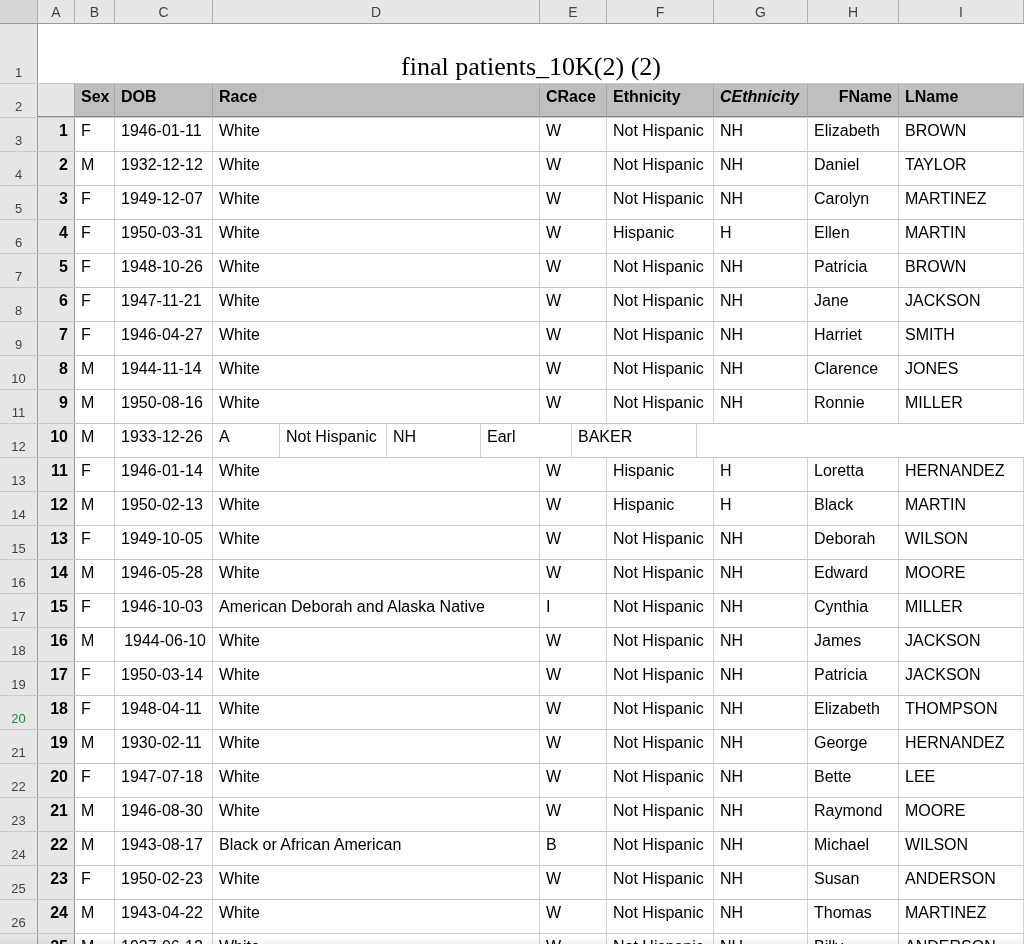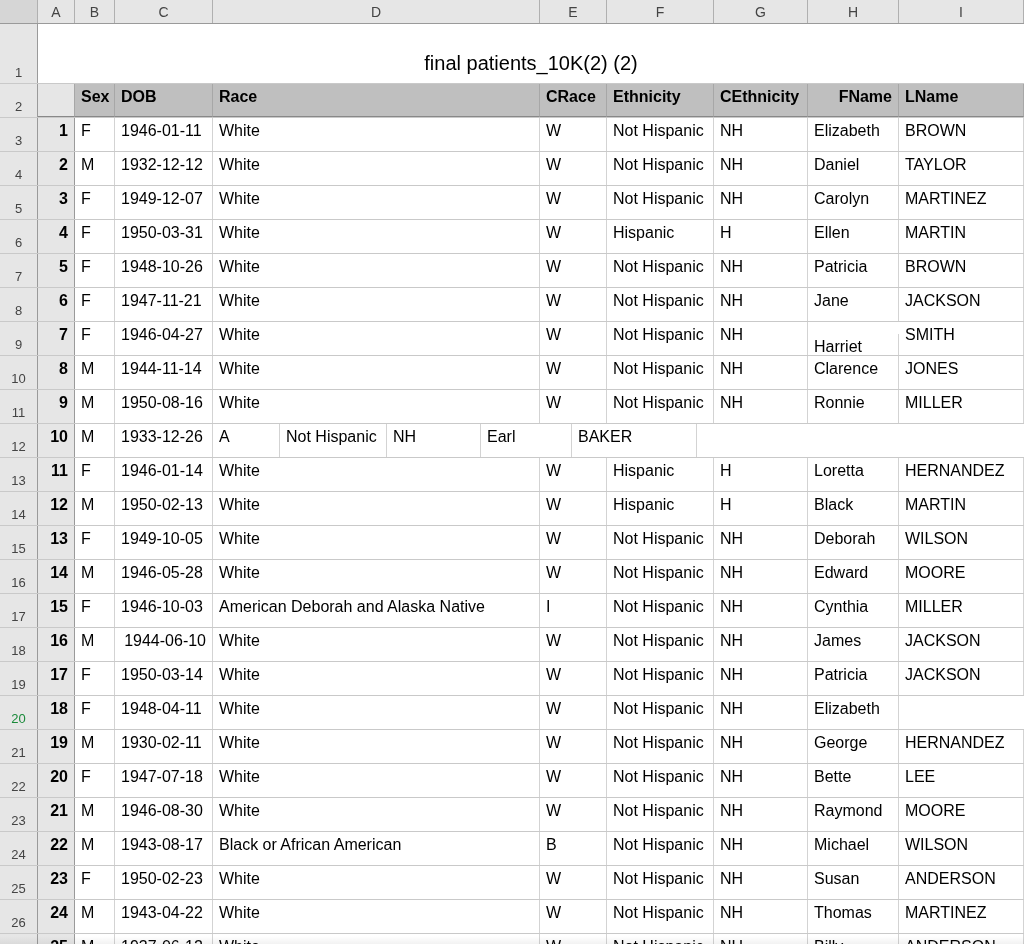--- a/index.html
+++ b/index.html
@@ -45,24 +45,24 @@
       flex: 0 0 auto;
       border-right: 1px solid #d3d3d3;
       padding: 4px 6px 0 6px;
       white-space: nowrap;
       overflow: hidden;
       font-size: 16px;
     }
 
     
     .title-cell {
-      font-size: 20px;
+      font-size: 26px;
       text-align: center;
       padding-top: 28px;
-      font-family: Liberation Sans, sans-serif;
+      font-family: Liberation Serif, serif;
       flex: 1 1 auto;
       border-right: none;
     }
 
     
     .hdr-row { background: #bfbfbf; }
     .hdr-row .cell { font-weight: bold; border-right: 1px solid #a7a7a7; border-bottom: 1px solid #888; }
 
     
     .idx-col { background: #e6e6e6; font-weight: bold; text-align: right; border-right: 1px solid #9a9a9a; }
@@ -98,21 +98,21 @@
 
     <div class="row hdr-row" id="hdrRow">
       <div class="rownum">2</div>
 
     <div class="cell idx-col" style="width: 37px;"></div>
         <div class="cell" style="width: 40px;">Sex</div>
         <div class="cell" style="width: 98px;">DOB</div>
         <div class="cell" style="width: 327px;">Race</div>
         <div class="cell" style="width: 67px;">CRace</div>
         <div class="cell" style="width: 107px;">Ethnicity</div>
-        <div class="cell" style="width: 94px;">CEthnicity</div>
+        <div class="cell" style="width: 94px; font-style: italic;">CEthnicity</div>
         <div class="cell" style="width: 91px; text-align: right;">FName</div>
         <div class="cell" style="width: 125px;">LName</div>
       </div>
 
   <div class="row">
         <div class="rownum">3</div>
         <div class="cell idx-col" style="width: 37px;">1</div>
         <div class="cell" style="width: 40px;">F</div>
         <div class="cell" style="width: 98px;">1946-01-11</div>
         <div class="cell" style="width: 327px;">White</div>
@@ -184,21 +184,21 @@
       </div>
       <div class="row">
         <div class="rownum">9</div>
         <div class="cell idx-col" style="width: 37px;">7</div>
         <div class="cell" style="width: 40px;">F</div>
         <div class="cell" style="width: 98px;">1946-04-27</div>
         <div class="cell" style="width: 327px;">White</div>
         <div class="cell" style="width: 67px;">W</div>
         <div class="cell" style="width: 107px;">Not Hispanic</div>
         <div class="cell" style="width: 94px;">NH</div>
-        <div class="cell" style="width: 91px; margin-top: 12px;">Harriet</div>
+        <div class="cell" style="width: 91px;">Harriet</div>
         <div class="cell" style="width: 125px;">SMITH</div>
       </div>
       <div class="row">
         <div class="rownum">10</div>
         <div class="cell idx-col" style="width: 37px;">8</div>
         <div class="cell" style="width: 40px;">M</div>
         <div class="cell" style="width: 98px;">1944-11-14</div>
         <div class="cell" style="width: 327px;">White</div>
         <div class="cell" style="width: 67px;">W</div>
         <div class="cell" style="width: 107px;">Not Hispanic</div>
@@ -316,20 +316,21 @@
       <div class="row">
         <div class="rownum sel">20</div>
         <div class="cell idx-col" style="width: 37px;">18</div>
         <div class="cell" style="width: 40px;">F</div>
         <div class="cell" style="width: 98px;">1948-04-11</div>
         <div class="cell" style="width: 327px;">White</div>
         <div class="cell" style="width: 67px;">W</div>
         <div class="cell" style="width: 107px;">Not Hispanic</div>
         <div class="cell" style="width: 94px;">NH</div>
         <div class="cell" style="width: 91px;">Elizabeth</div>
+        <div class="cell" style="width: 125px;">THOMPSON</div>
       </div>
       <div class="row">
         <div class="rownum">21</div>
         <div class="cell idx-col" style="width: 37px;">19</div>
         <div class="cell" style="width: 40px;">M</div>
         <div class="cell" style="width: 98px;">1930-02-11</div>
         <div class="cell" style="width: 327px;">White</div>
         <div class="cell" style="width: 67px;">W</div>
         <div class="cell" style="width: 107px;">Not Hispanic</div>
         <div class="cell" style="width: 94px;">NH</div>

